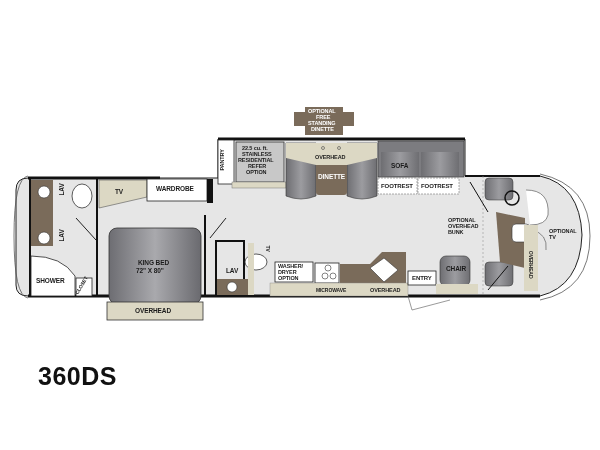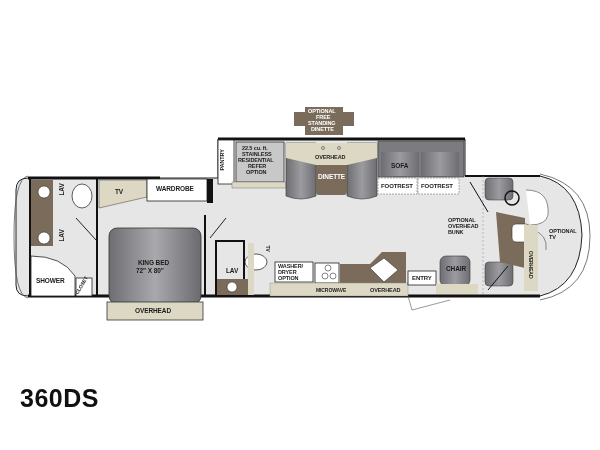--- a/index.html
+++ b/index.html
@@ -1,20 +1,20 @@
 <!DOCTYPE html>
 <html><head>
 <meta charset="utf-8">
 <style>
   * { box-sizing: border-box; margin: 0; padding: 0; }
   html, body { width: 600px; height: 450px; background: #ffffff; overflow: hidden; }
   body { position: relative; font-family: "Liberation Sans", sans-serif; }
   .lbl { position: absolute; font-family: "Liberation Sans", sans-serif; font-weight: bold; font-size: 6.5px; color: #1b1b1b; text-align: center; line-height: 1.05; letter-spacing: -0.1px; white-space: nowrap; }
   .lbl-w { color: #ffffff; }
-  .model { position: absolute; left: 20px; top: 362px; font-size: 25px; font-weight: bold; color: #111; font-family: "Liberation Sans", sans-serif; letter-spacing: 0.5px; margin-top: 22px; }
+  .model { position: absolute; left: 38px; top: 362px; font-size: 25px; font-weight: bold; color: #111; font-family: "Liberation Sans", sans-serif; letter-spacing: 0.5px; }
   svg { position: absolute; left: 0; top: 0; }
 </style>
 </head>
 <body>
 
 <svg width="600" height="450" viewBox="0 0 600 450">
   <defs>
     <linearGradient id="bedGrad" x1="0" x2="1" y1="0" y2="0">
       <stop offset="0" stop-color="#6d6d72"></stop>
       <stop offset="0.5" stop-color="#a9a9ad"></stop>

